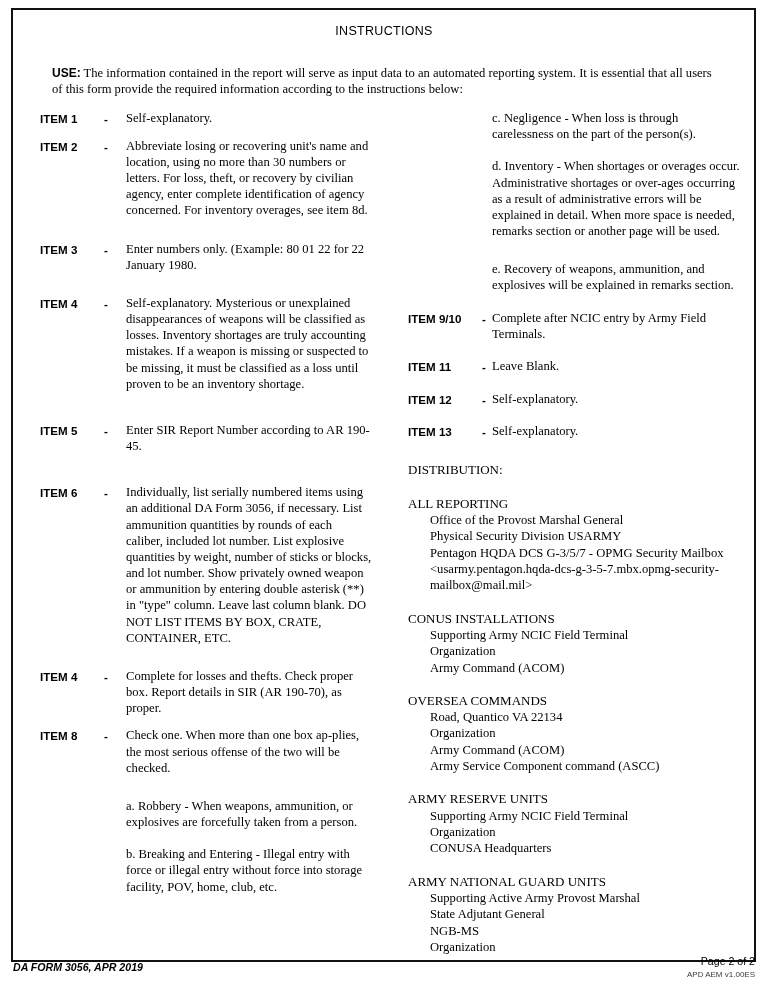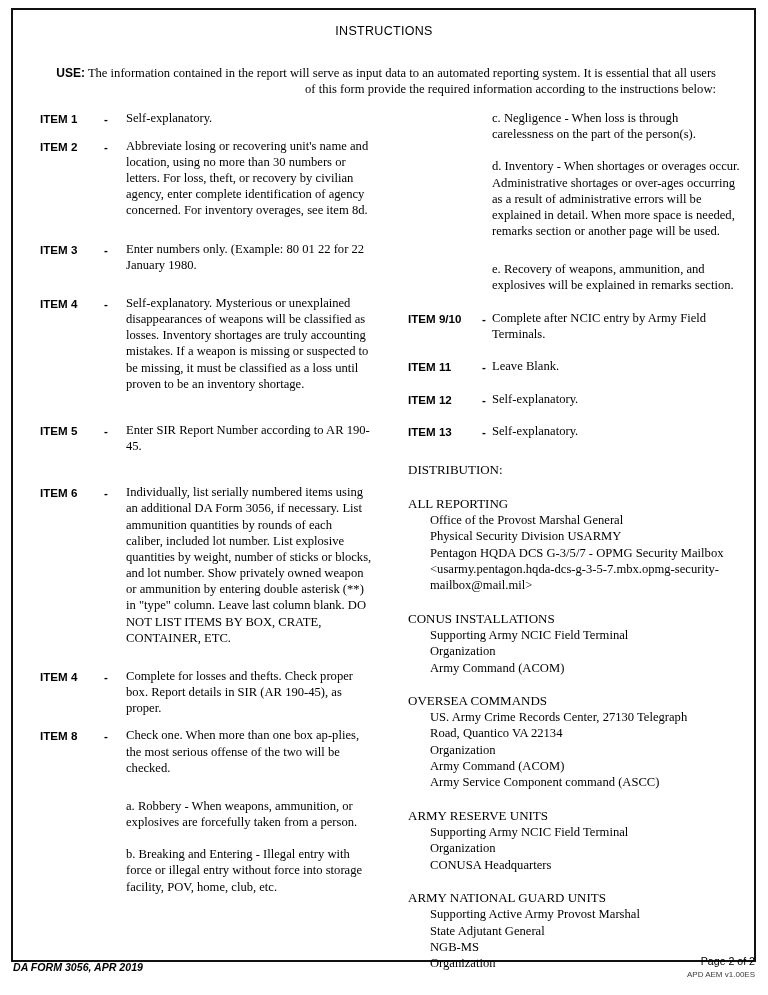--- a/index.html
+++ b/index.html
@@ -41,26 +41,26 @@
     text-align: center;
     font-family: "Liberation Sans", sans-serif;
     font-weight: normal;
     font-size: 12.5px;
     letter-spacing: 0.3px;
   }
 
   
   #use-block {
     position: absolute;
-    left: 44px;
+    left: 52px;
     top: 65px;
     width: 672px;
     font-size: 12.6px;
     line-height: 1.28;
-    text-align: right;
+    text-align: left;
   }
   #use-label {
     font-family: "Liberation Sans", sans-serif;
     font-weight: bold;
     font-size: 12px;
   }
 
   
   .column {
     position: absolute;
@@ -213,21 +213,21 @@
     <div class="item-row">
       <div class="item-label">ITEM 6</div>
       <div class="item-dash">-</div>
       <div class="item-body">Individually, list serially numbered items using an additional DA Form 3056, if necessary.  List ammunition quantities by rounds of each caliber, included lot number.  List explosive quantities by weight, number of sticks or blocks, and  lot number.  Show privately owned  weapon or ammunition by entering double asterisk (**) in "type" column.  Leave last column blank.  DO NOT LIST ITEMS BY BOX, CRATE, CONTAINER, ETC.</div>
     </div>
     <div class="gap-l"></div>
 
     <div class="item-row">
       <div class="item-label">ITEM 4</div>
       <div class="item-dash">-</div>
-      <div class="item-body">Complete for losses and thefts.  Check proper box.  Report details in SIR (AR 190-45), as proper.</div>
+      <div class="item-body">Complete for losses and thefts.  Check proper box.  Report details in SIR (AR 190-70), as proper.</div>
     </div>
     <div class="gap-s"></div>
 
     <div class="item-row">
       <div class="item-label">ITEM 8</div>
       <div class="item-dash">-</div>
       <div class="item-body">Check one.  When more than one box ap-plies, the most serious offense of the two will be checked.</div>
     </div>
     <div class="gap-l"></div>
 
@@ -320,21 +320,20 @@
           <div>Supporting Army NCIC Field Terminal</div>
           <div>Organization</div>
           <div>Army Command (ACOM)</div>
         </div>
       </div>
       <div class="gap-m"></div>
 
       <div>
         <div class="dist-group-head">OVERSEA COMMANDS</div>
         <div class="dist-lines">
-          <div>US. Army Crime Records Center, 27130 Telegraph</div>
           <div>Road, Quantico VA 22134</div>
           <div>Organization</div>
           <div>Army Command (ACOM)</div>
           <div>Army Service Component command (ASCC)</div>
         </div>
       </div>
       <div class="gap-m"></div>
 
       <div>
         <div class="dist-group-head">ARMY RESERVE UNITS</div>

